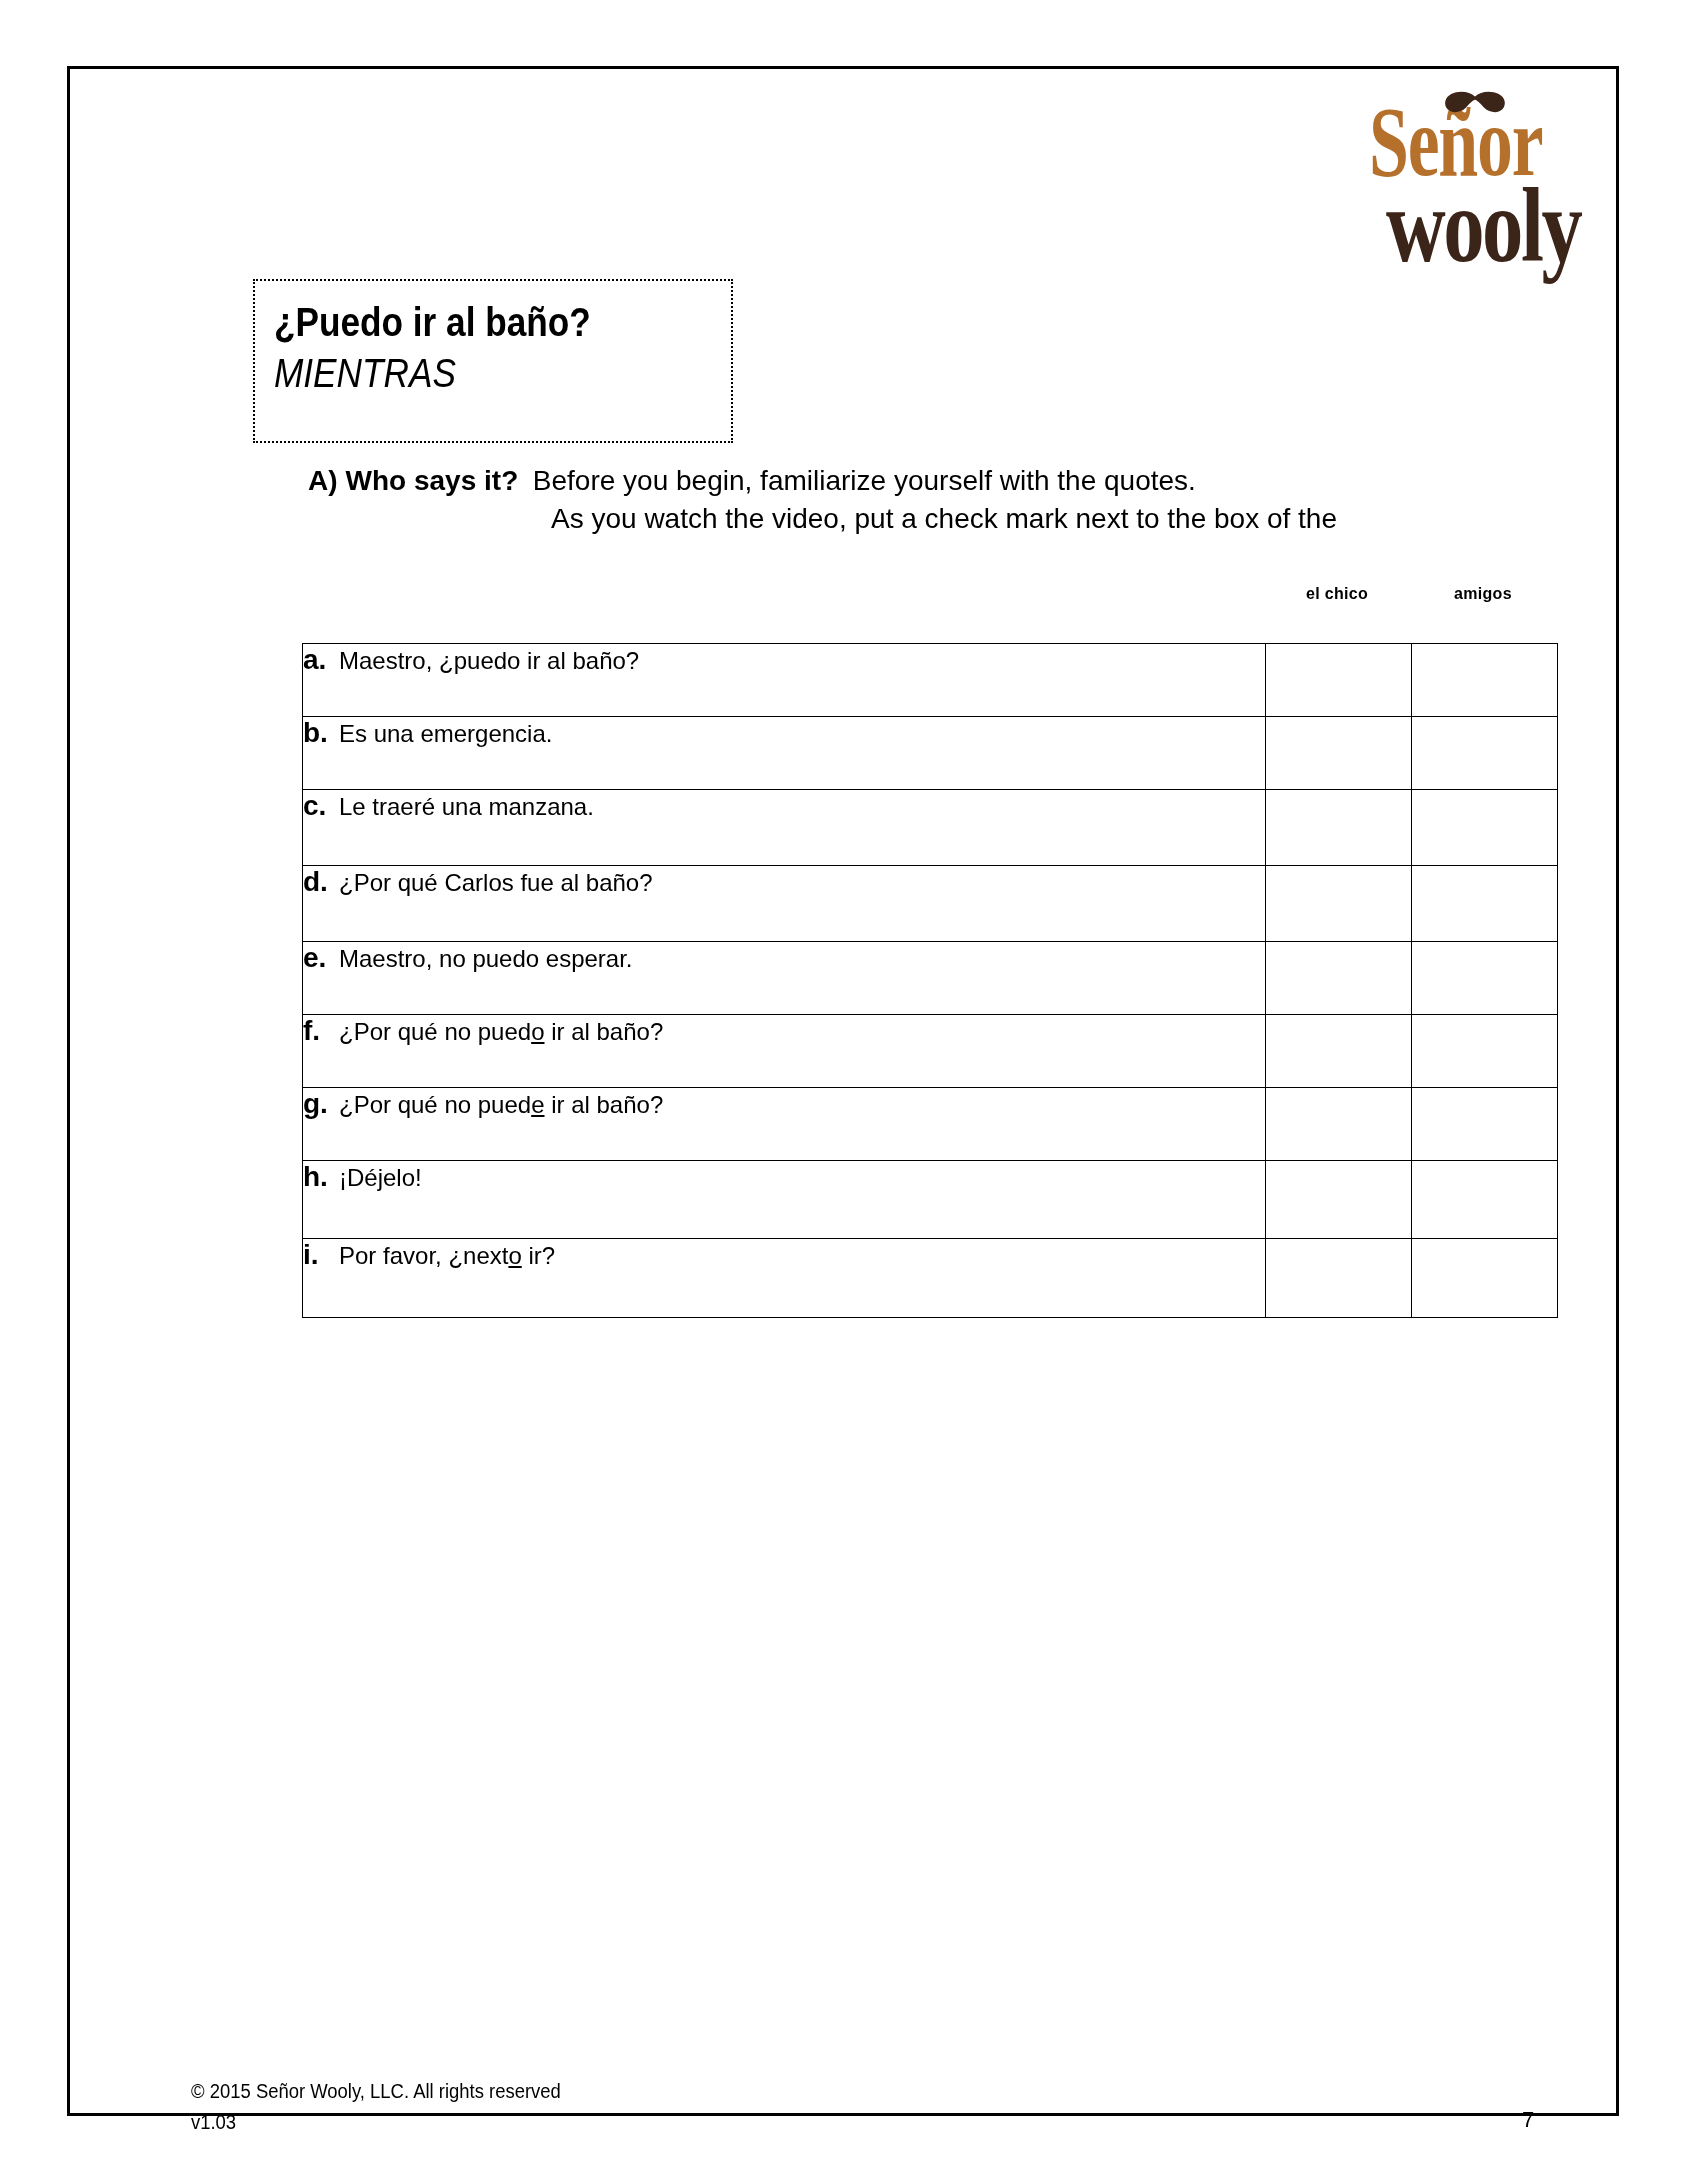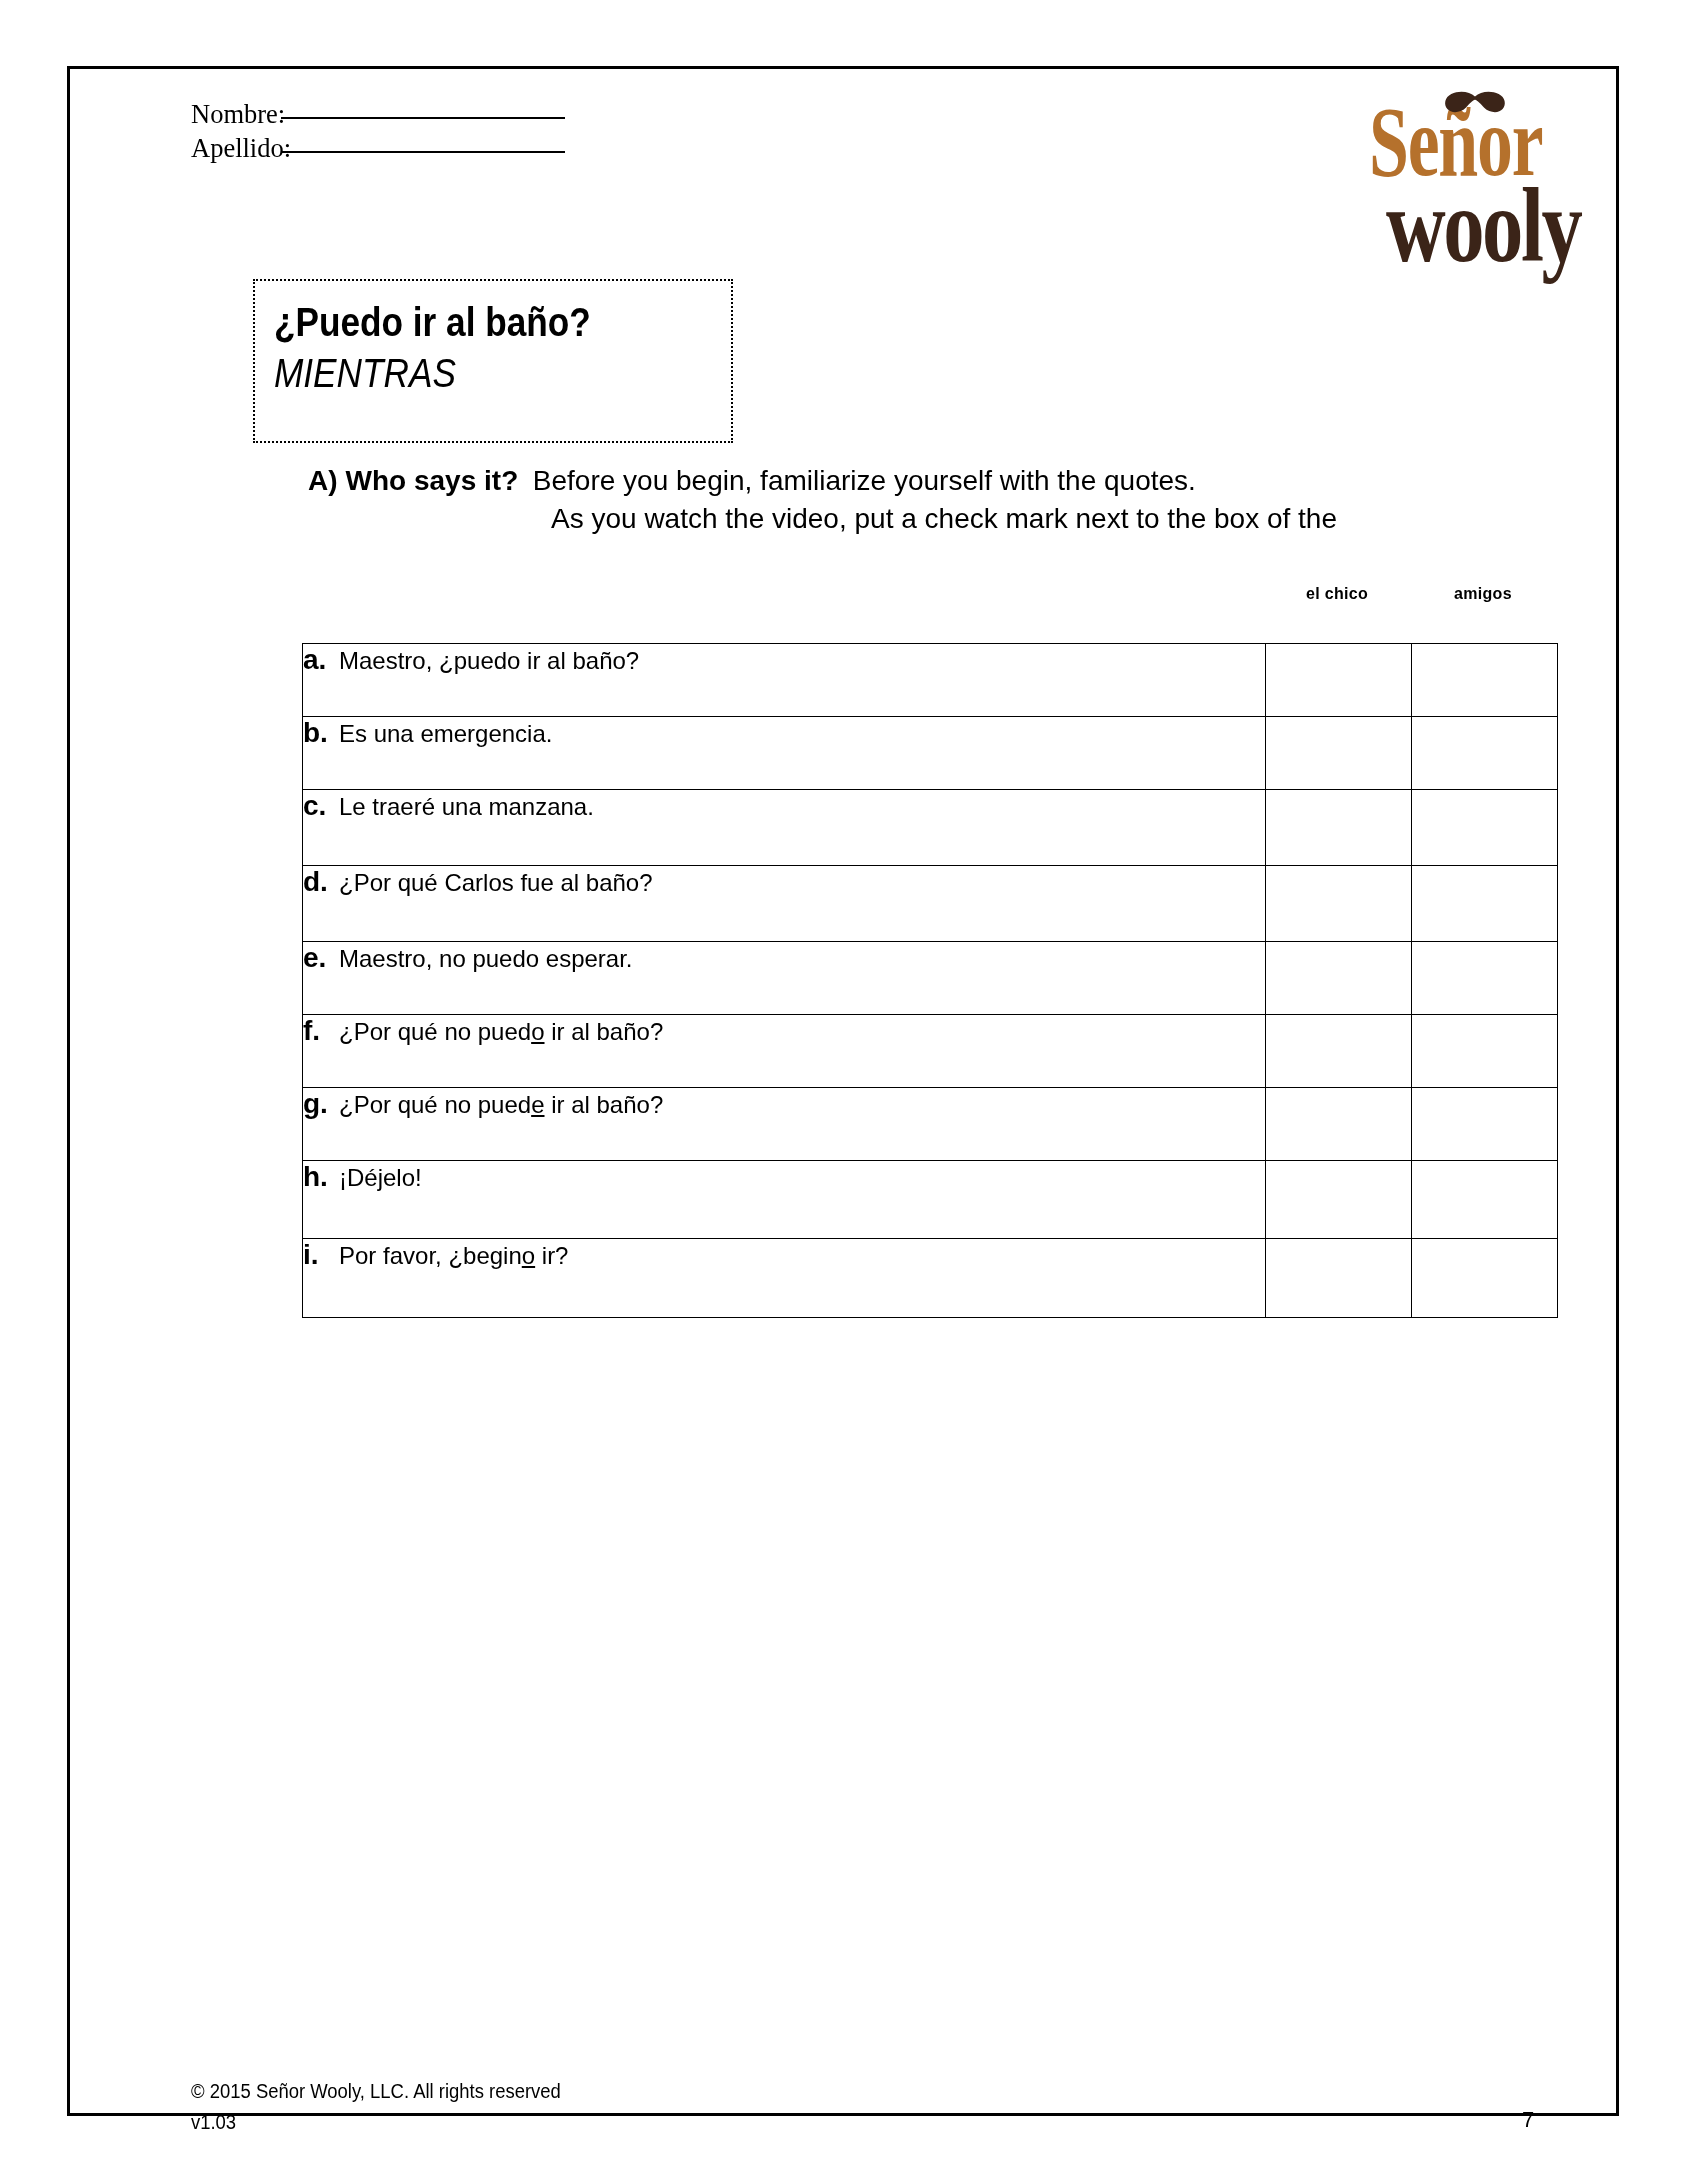--- a/index.html
+++ b/index.html
@@ -234,30 +234,20 @@
     font-family: "Liberation Sans Narrow", "Liberation Sans", sans-serif;
     font-size: 22px;
     color: #000;
   }
 </style>
 </head>
 <body>
 
 <div id="page-frame">
 
-  <div id="name-block">
-    <div class="name-row">
-      <span class="name-label">Nombre:</span>
-      <span class="name-rule"></span>
-    </div>
-    <div class="name-row">
-      <span class="name-label">Apellido:</span>
-      <span class="name-rule"></span>
-    </div>
-  </div>
 
   <div id="logo">
     <div id="logo-senor">Señor</div>
     <svg id="logo-mustache" viewBox="0 0 96 38">
       <path d="M48 10 C40 2, 24 0, 12 6 C2 11, 0 22, 6 29 C12 36, 26 35, 34 27 C40 21, 44 16, 48 15 C52 16, 56 21, 62 27 C70 35, 84 36, 90 29 C96 22, 94 11, 84 6 C72 0, 56 2, 48 10 Z" fill="#3B2418"></path>
     </svg>
     <div id="logo-wooly">wooly</div>
   </div>
 
   <div id="title-box">
@@ -358,21 +348,21 @@
               <span class="quote-text"><span>¡Déjelo!</span></span>
             </div>
           </td>
           <td class="check-cell"></td>
           <td class="check-cell"></td>
         </tr>
         <tr style="height: 79px;">
           <td class="quote-cell">
             <div class="quote-inner">
               <span class="quote-letter">i.</span>
-              <span class="quote-text"><span>Por favor, ¿begin</span><u>o</u><span> ir?</span></span>
+              <span class="quote-text"><span>Por favor, ¿next</span><u>o</u><span> ir?</span></span>
             </div>
           </td>
           <td class="check-cell"></td>
           <td class="check-cell"></td>
         </tr>
       </tbody>
   </table>
 
   <div id="footer-left">
     <div>© 2015 Señor Wooly, LLC. All rights reserved</div>

